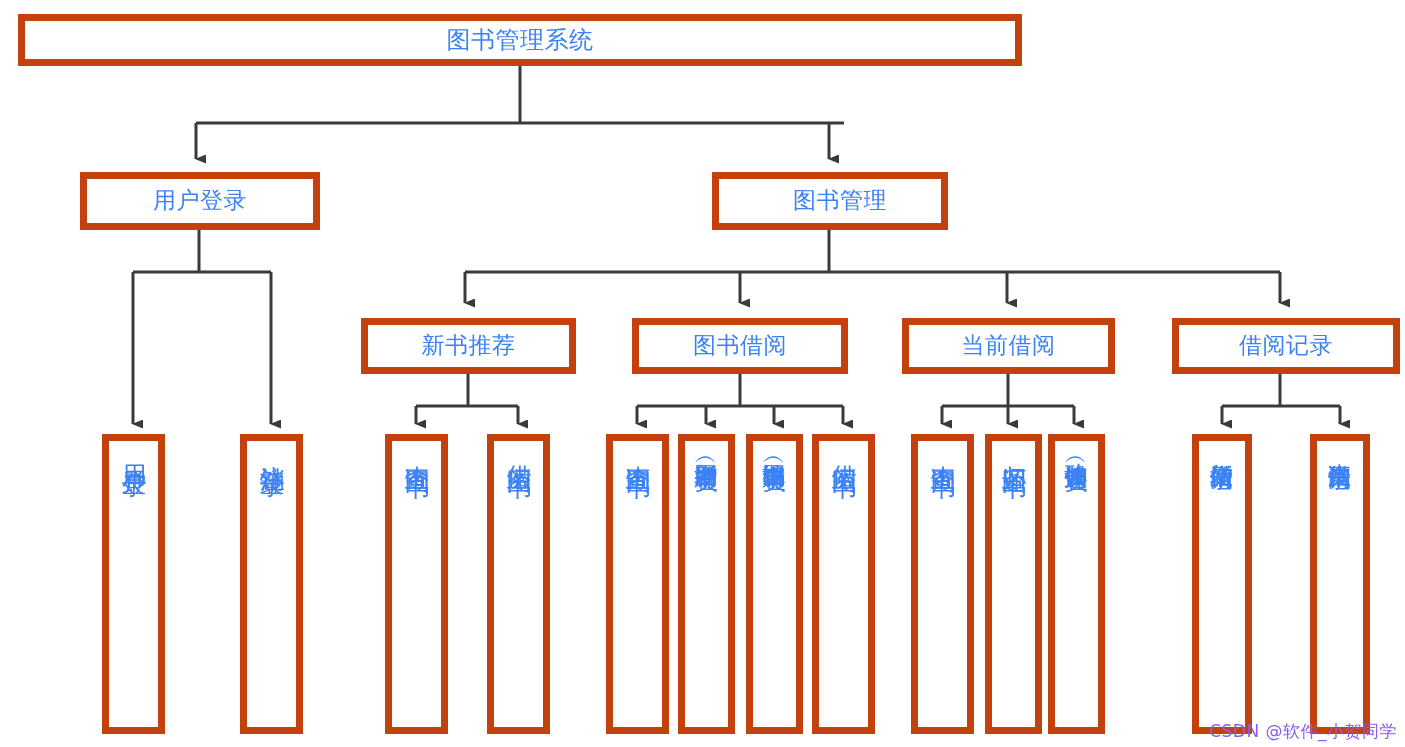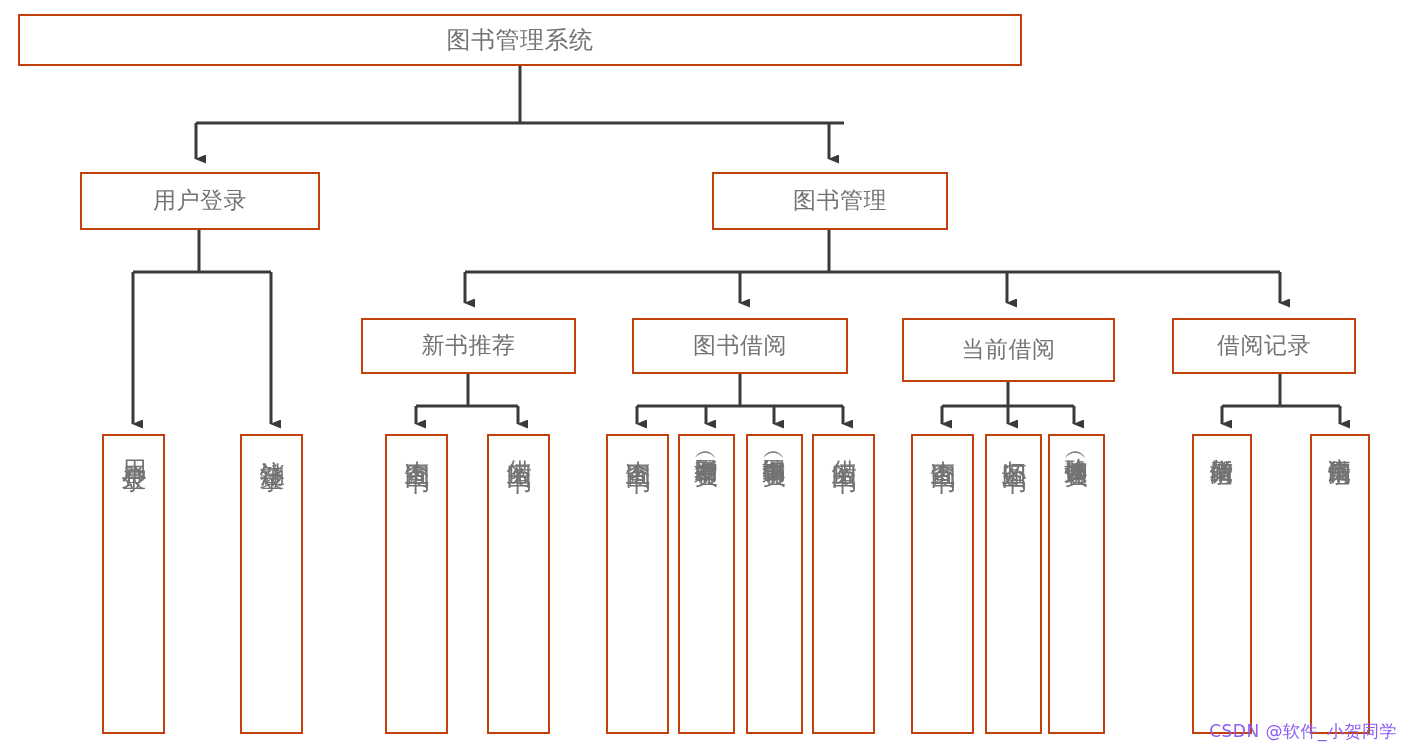--- a/index.html
+++ b/index.html
@@ -21,26 +21,26 @@
   #diagram-svg {
     position: absolute;
     left: 0;
     top: 0;
     width: 1405px;
     height: 747px;
   }
   .node {
     position: absolute;
     box-sizing: border-box;
-    border: 2px solid #c2410c;
+    border: 7px solid #c2410c;
     background: #ffffff;
     display: flex;
     align-items: center;
     justify-content: center;
-    color: #737373;
+    color: #3b82f6;
   }
   .node-label {
     display: block;
     text-align: center;
     line-height: 1.18;
     letter-spacing: 0.5px;
   }
   
   .node.horiz .node-label {
     font-size: 23px;
@@ -146,25 +146,25 @@
   </div>
 
   <div class="node horiz" style="left:361px; top:318px; width:215px; height:56px;">
     <span class="node-label">新书推荐</span>
   </div>
 
   <div class="node horiz" style="left:632px; top:318px; width:216px; height:56px;">
     <span class="node-label">图书借阅</span>
   </div>
 
-  <div class="node horiz" style="left:902px; top:318px; width:213px; height:64px;">
+  <div class="node horiz" style="left:902px; top:318px; width:213px; height:56px;">
     <span class="node-label">当前借阅</span>
   </div>
 
-  <div class="node horiz" style="left:1172px; top:318px; width:184px; height:56px;">
+  <div class="node horiz" style="left:1172px; top:318px; width:228px; height:56px;">
     <span class="node-label">借阅记录</span>
   </div>
 
   <div class="node vert" style="left:102px; top:434px; width:63px; height:300px;">
     <span class="node-label">用户登录</span>
   </div>
 
   <div class="node vert" style="left:240px; top:434px; width:63px; height:300px;">
     <span class="node-label">注销登录</span>
   </div>

